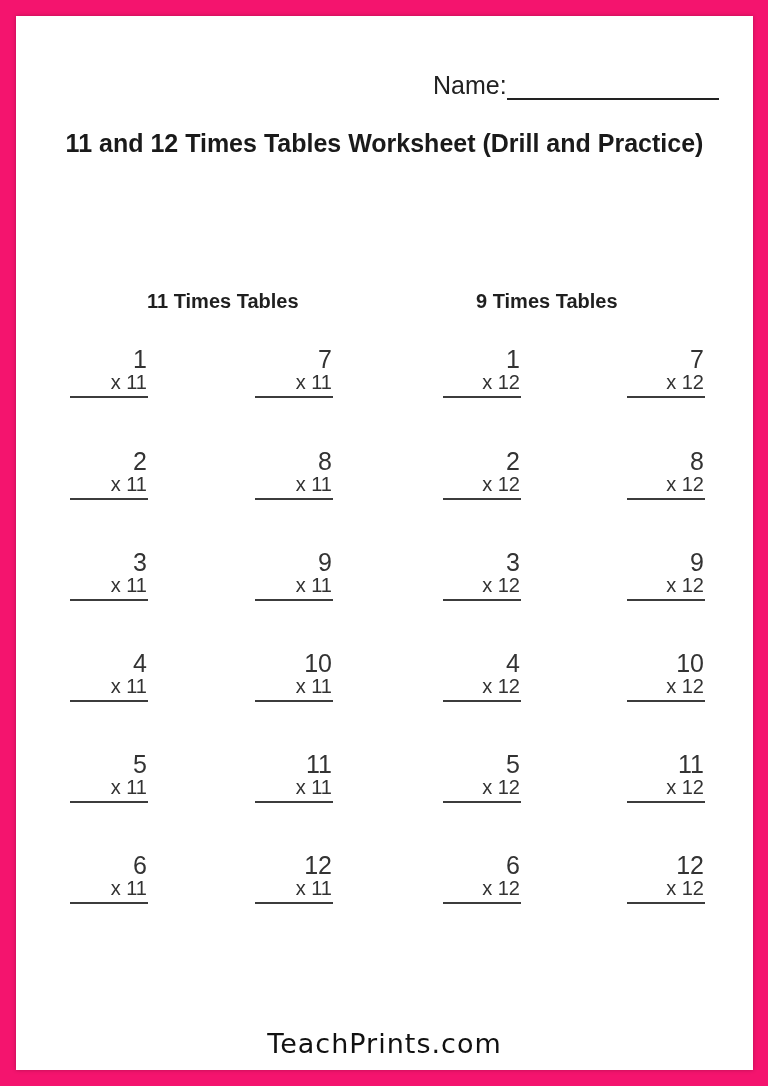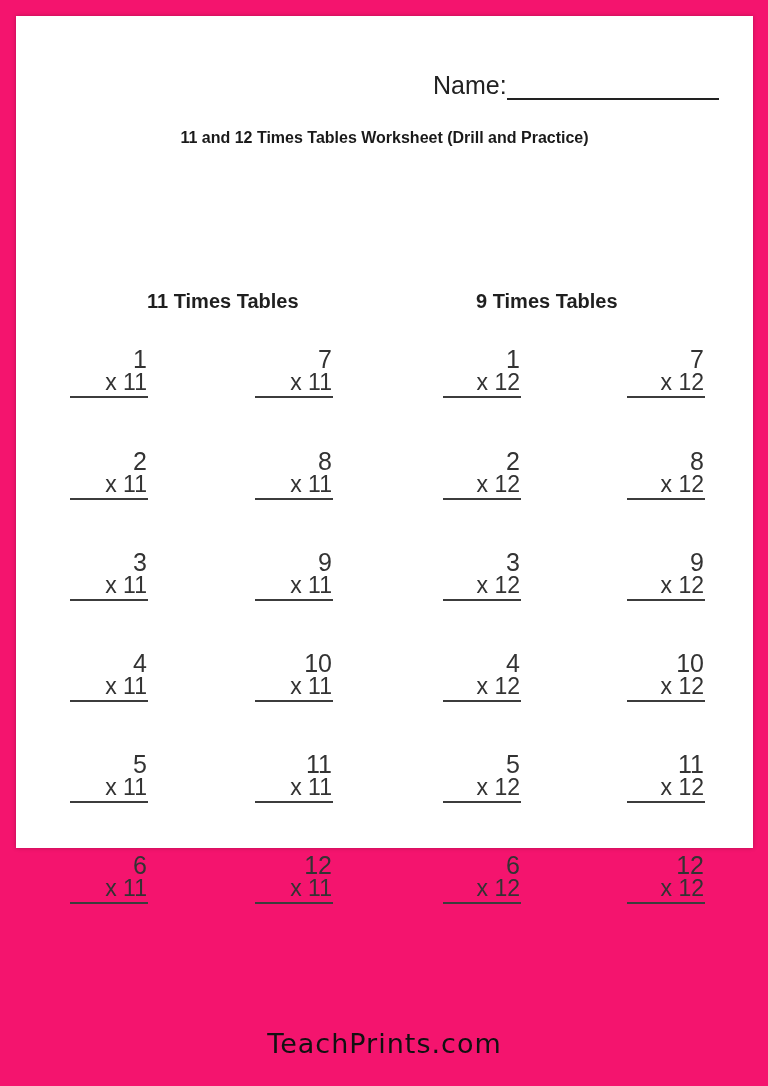--- a/index.html
+++ b/index.html
@@ -8,21 +8,21 @@
     width: 768px;
     height: 1086px;
     overflow: hidden;
     font-family: "Liberation Sans", sans-serif;
   }
   body { background: var(--border-pink, #F4146E); position: relative; }
 
   .page {
     position: absolute;
     left: 16px; top: 16px;
-    width: 737px; height: 832px;
+    width: 737px; height: 1054px;
     background: #ffffff;
     box-shadow: 0 0 4px rgba(0,0,0,0.25);
   }
 
   .name-row {
     position: absolute;
     left: 417px; top: 54px;
     display: flex;
     align-items: flex-end;
     white-space: nowrap;
@@ -38,21 +38,21 @@
     height: 28px;
     border-bottom: 2px solid #222222;
   }
 
   .title {
     position: absolute;
     left: 0; top: 113px;
     width: 100%;
     margin: 0;
     text-align: center;
-    font-size: 16px;
+    font-size: 25px;
     font-weight: bold;
     color: #1a1a1a;
     letter-spacing: 0px;
   }
 
   .sec-h {
     position: absolute;
     top: 274px;
     font-size: 20px;
     font-weight: bold;
@@ -64,21 +64,21 @@
 
   .problem {
     position: absolute;
     width: 78px;
     text-align: right;
     border-bottom: 2px solid #3c3c3c;
     padding-bottom: 2px;
     color: #333333;
   }
   .problem .num  { font-size: 25px; line-height: 24px; padding-right: 1px; }
-  .problem .op   { font-size: 23px; line-height: 23px; padding-right: 1px; }
+  .problem .op   { font-size: 20px; line-height: 23px; padding-right: 1px; }
 
   .footer {
     position: absolute;
     left: 0; top: 1012px;
     width: 100%;
     text-align: center;
     font-family: "DejaVu Sans", sans-serif;
     font-size: 27px;
     color: #111111;
     letter-spacing: 1px;

